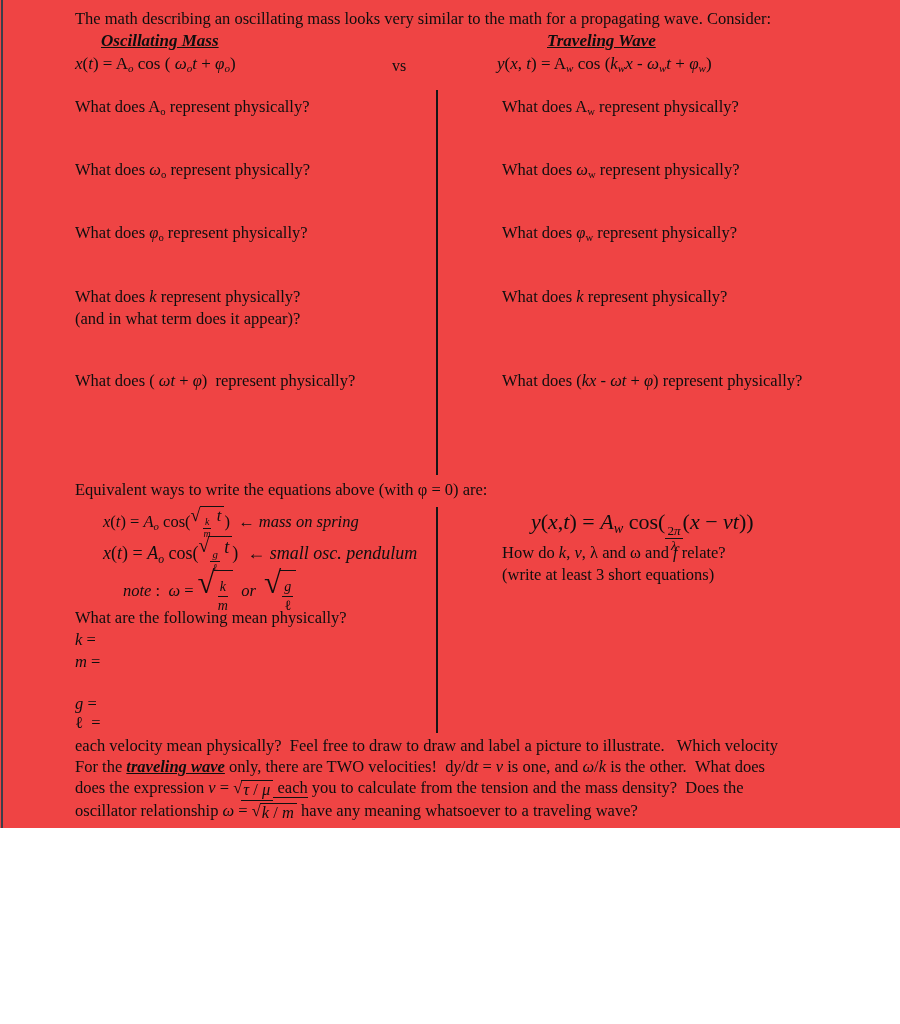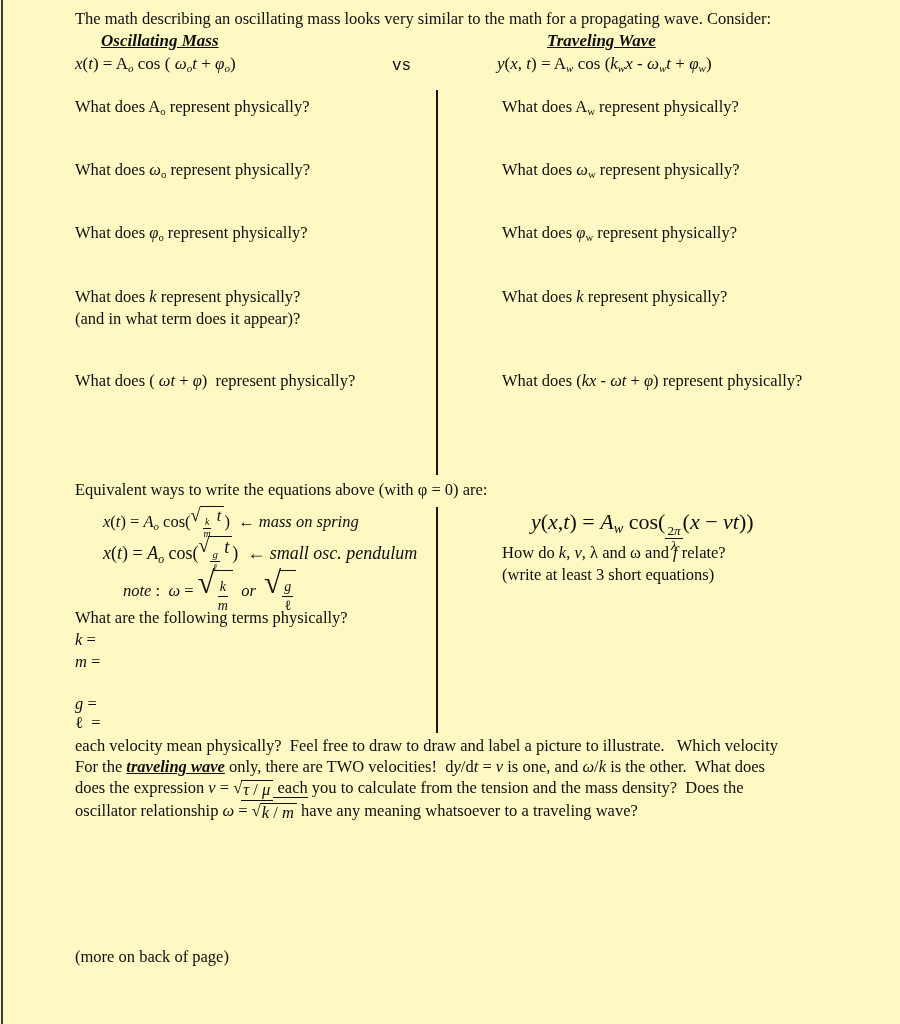--- a/index.html
+++ b/index.html
@@ -1,32 +1,32 @@
 <!DOCTYPE html>
 <html><head>
 <meta charset="utf-8">
 <style>
   html, body { margin:0; padding:0; background:#ffffff; }
   .page {
-    position:relative; width:900px; height:1024px; background:#fef9c3;
+    position:relative; width:900px; height:828px; background:#ef4444;
     font-family:"Liberation Serif", serif; color:#0e0e0e; overflow:hidden;
   }
   .left-edge { position:absolute; left:1px; top:0; width:2px; height:1024px; background:#3e3e49; }
 
   .title { position:absolute; left:75px; top:9px; font-size:16.5px; white-space:nowrap; }
 
   .heading { position:absolute; top:31px; font-size:17px; font-weight:bold; font-style:italic;
              text-decoration:underline; white-space:nowrap; }
   .heading-left  { left:101px; }
   .heading-right { left:547px; }
 
   .eq { position:absolute; top:54px; font-size:17px; white-space:nowrap; }
   .eq-left  { left:75px; }
   .eq-right { left:497px; }
-  .vs { position:absolute; top:57px; left:392px; font-size:16px;font-family:Liberation Mono, monospace; }
+  .vs { position:absolute; top:57px; left:392px; font-size:16px; }
 
   .divider { position:absolute; left:436px; width:2px; background:#161616; }
   .divider-top    { top:90px;  height:385px; }
   .divider-bottom { top:507px; height:226px; }
 
   .qrow { position:absolute; left:0; width:100%; height:0; font-size:16.5px; line-height:21.5px; }
   .qrow .ql { position:absolute; left:75px;  top:0; width:360px; }
   .qrow .qr { position:absolute; left:502px; top:0; width:395px; }
   .r1 { top:96px; } .r2 { top:159px; } .r3 { top:222px; } .r4 { top:286px; } .r5 { top:370px; }
 
@@ -127,21 +127,21 @@
             <span class="d"><i>m</i></span>
           </span></span>
       </span>&nbsp; <i>or</i> &nbsp;<span class="sqrt lg">
         <span class="rsym">√</span>
         <span class="rbar"><span class="vfrac big">
             <span class="n"><i>g</i></span>
             <span class="d">ℓ</span>
           </span></span>
       </span></div>
 
-  <div class="terms-heading">What are the following terms physically?</div>
+  <div class="terms-heading">What are the following mean physically?</div>
   <div class="term term-k"><i>k</i> =</div>
   <div class="term term-m"><i>m</i> =</div>
   <div class="term term-g"><i>g</i> =</div>
   <div class="term term-l">ℓ&nbsp; =</div>
 
   <div class="wave-eq"><i>y</i>(<i>x</i>,<i>t</i>) = <i>A<sub>w</sub></i> cos(<span class="vfrac">
         <span class="n">2<i>π</i></span>
         <span class="d"><i>λ</i></span>
       </span>(<i>x</i> − <i>vt</i>))</div>
   <div class="relate">How do <i>k</i>, <i>v</i>, λ and ω and <i>f</i> relate?</div>

